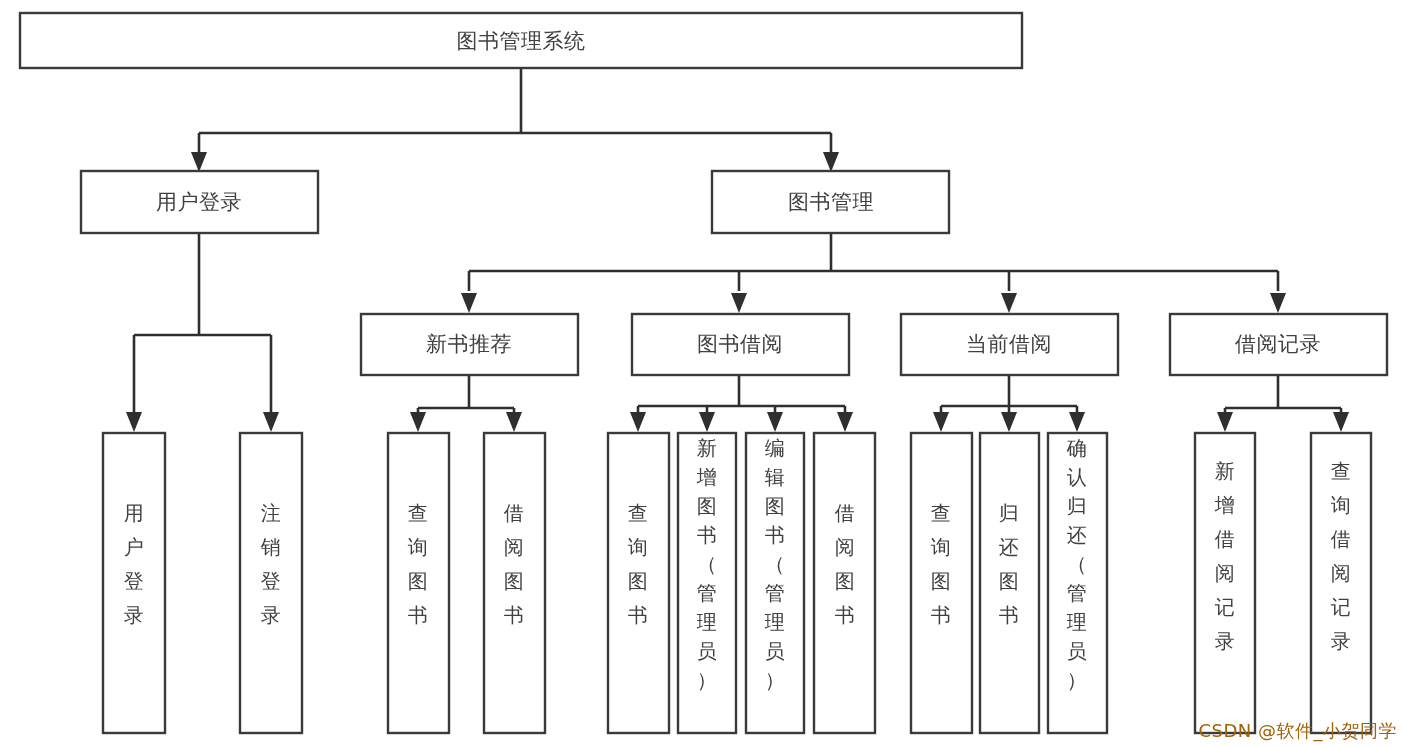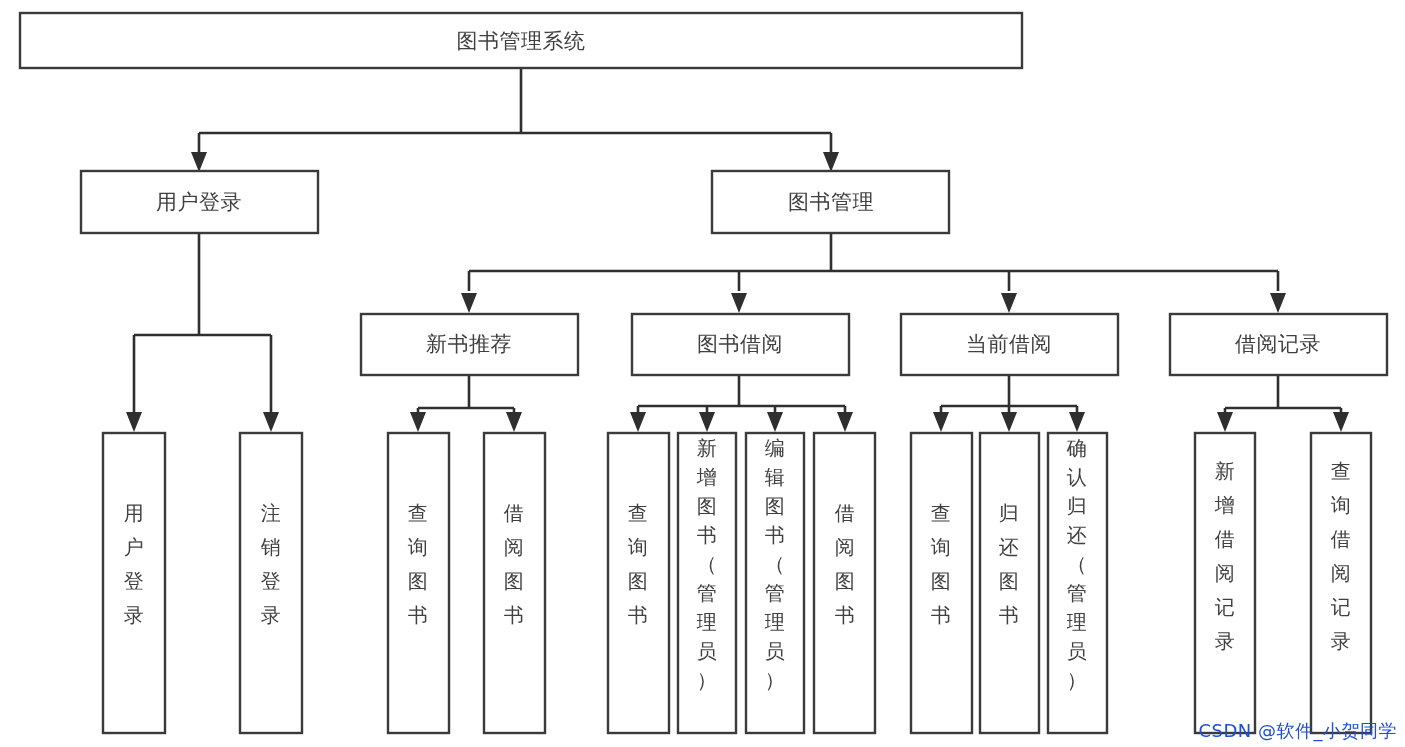--- a/index.html
+++ b/index.html
@@ -57,21 +57,21 @@
   .arrow-head {
     fill: #2f2f2f;
     stroke: none;
   }
   .watermark {
     position: absolute;
     right: 8px;
     bottom: 4px;
     font-family: "DejaVu Sans", "Liberation Sans", sans-serif;
     font-size: 18px;
-    color: #1d4ed8;
+    color: #a16207;
     white-space: nowrap;
     letter-spacing: 0.5px;
     user-select: none;
     margin-left: 12px;
   }
 </style>
 </head>
 <body>
 
 <div id="diagram-root">

